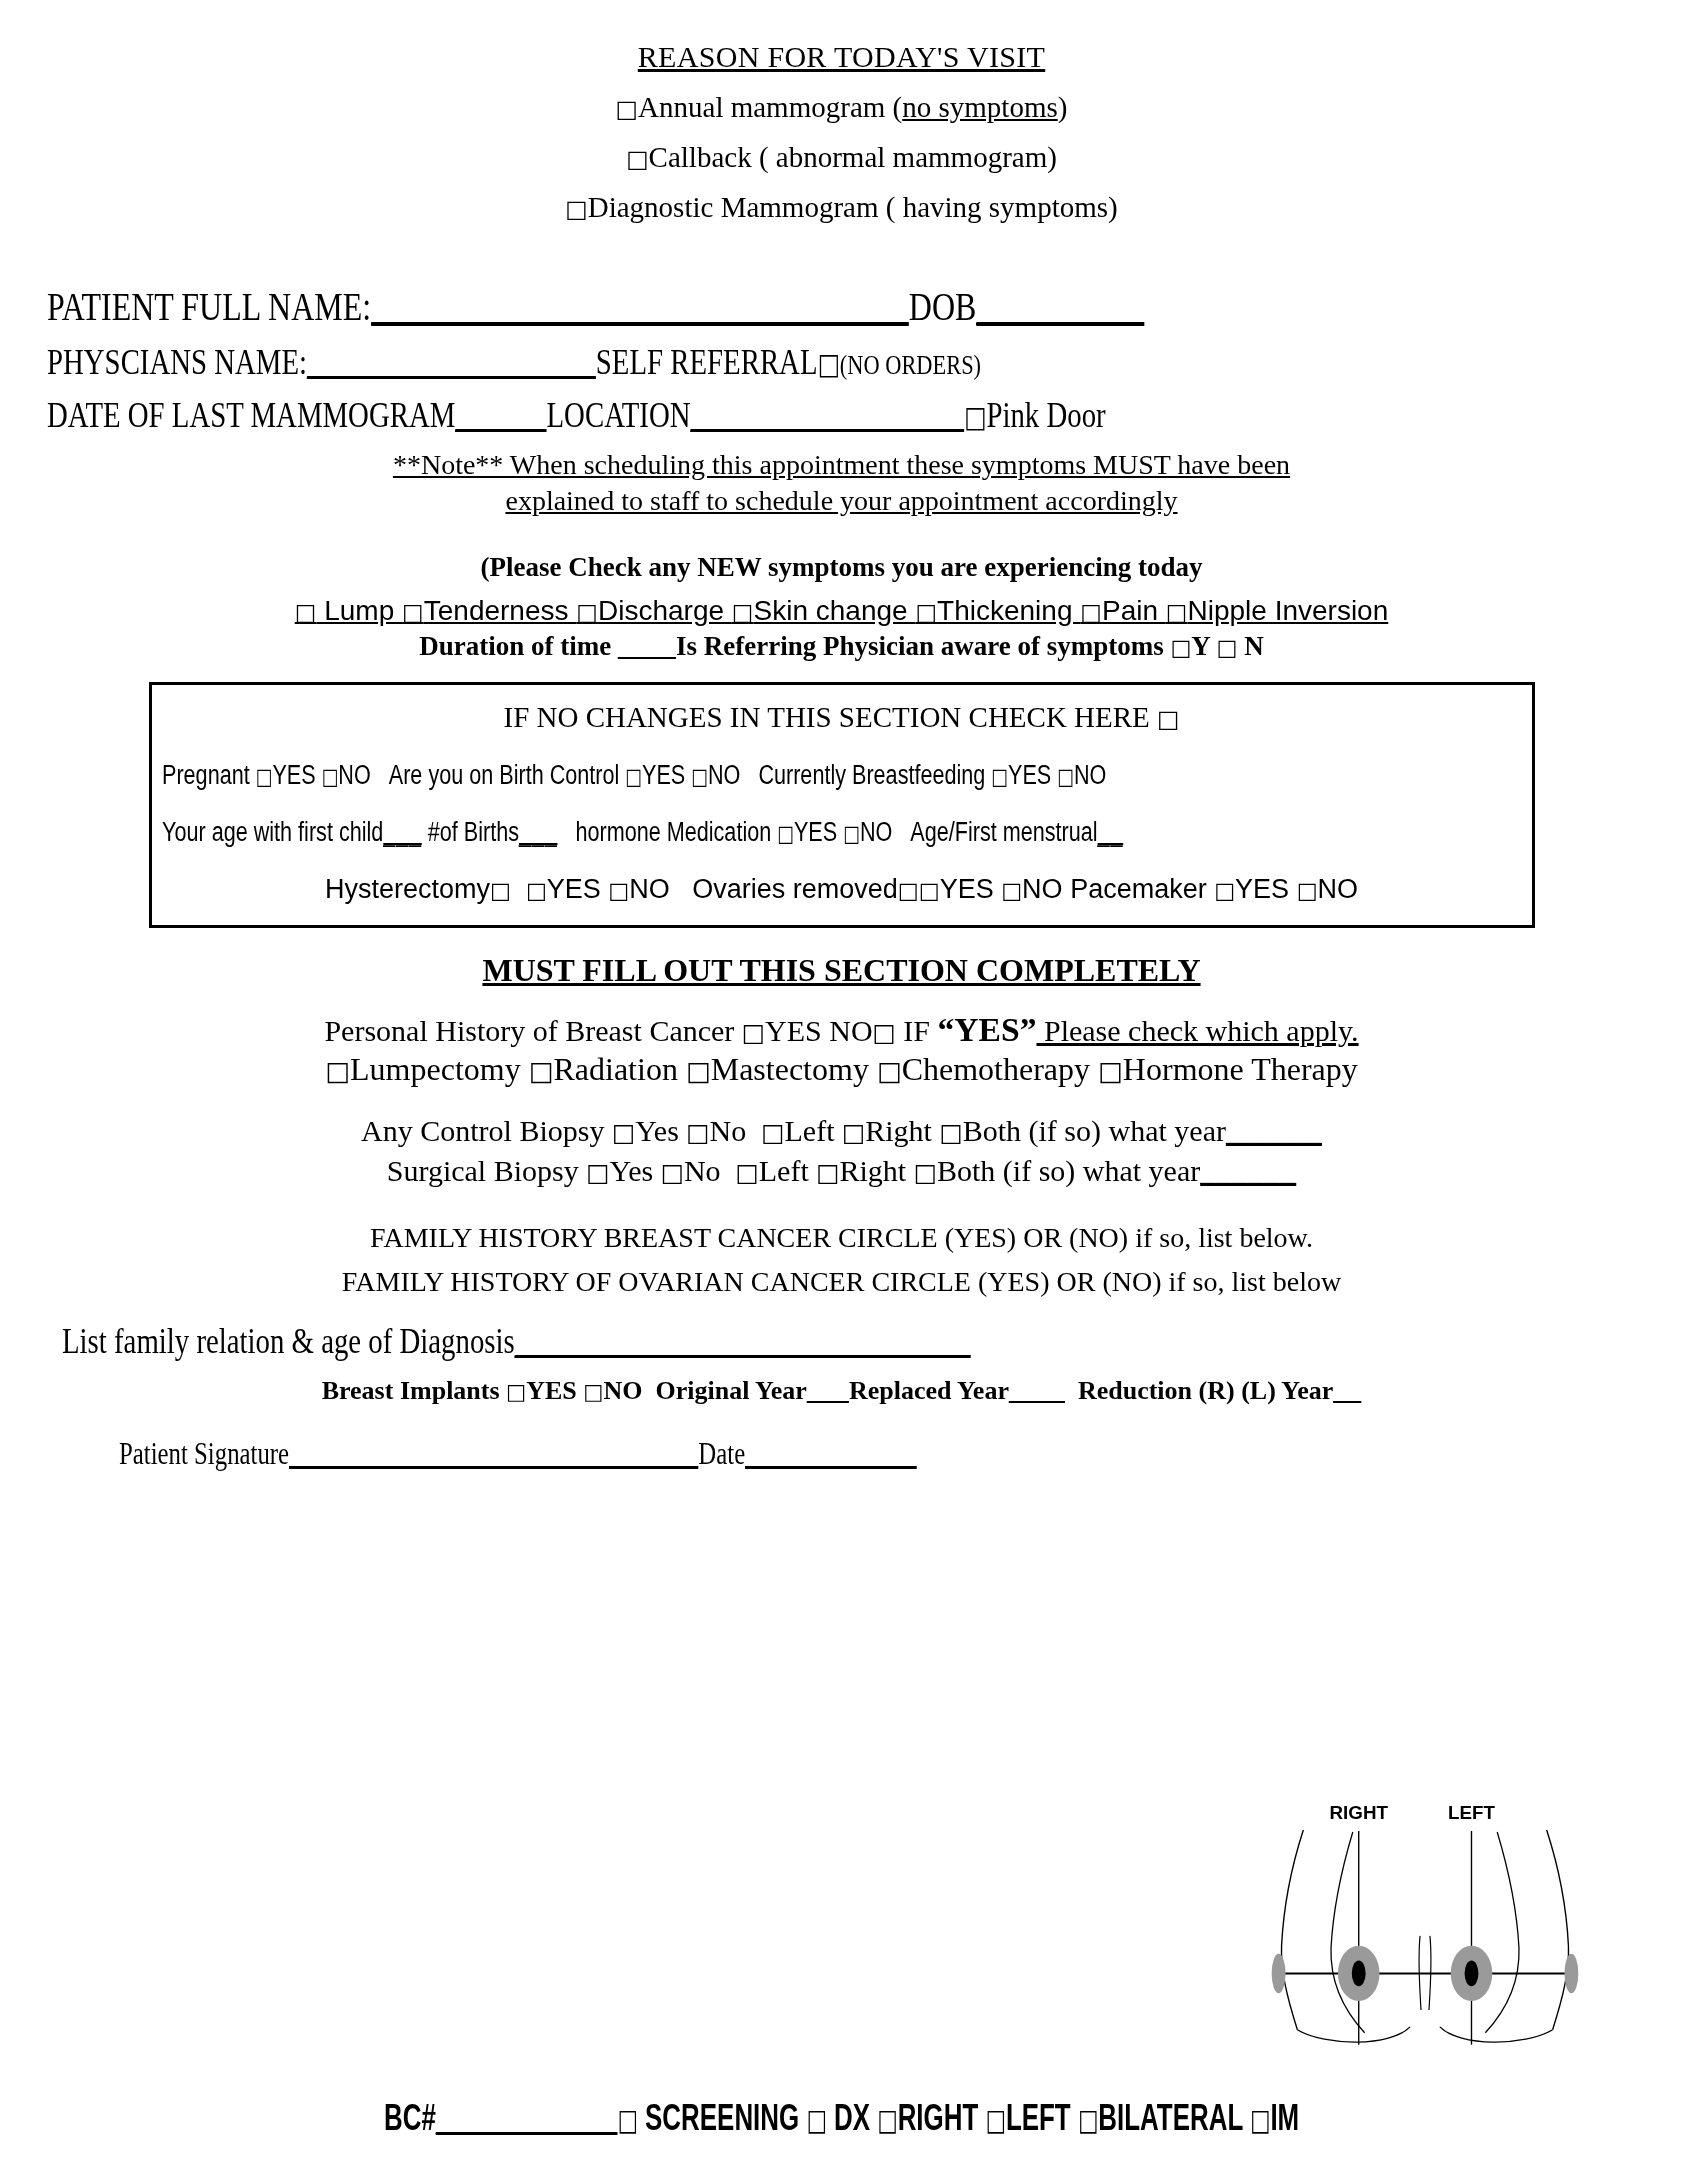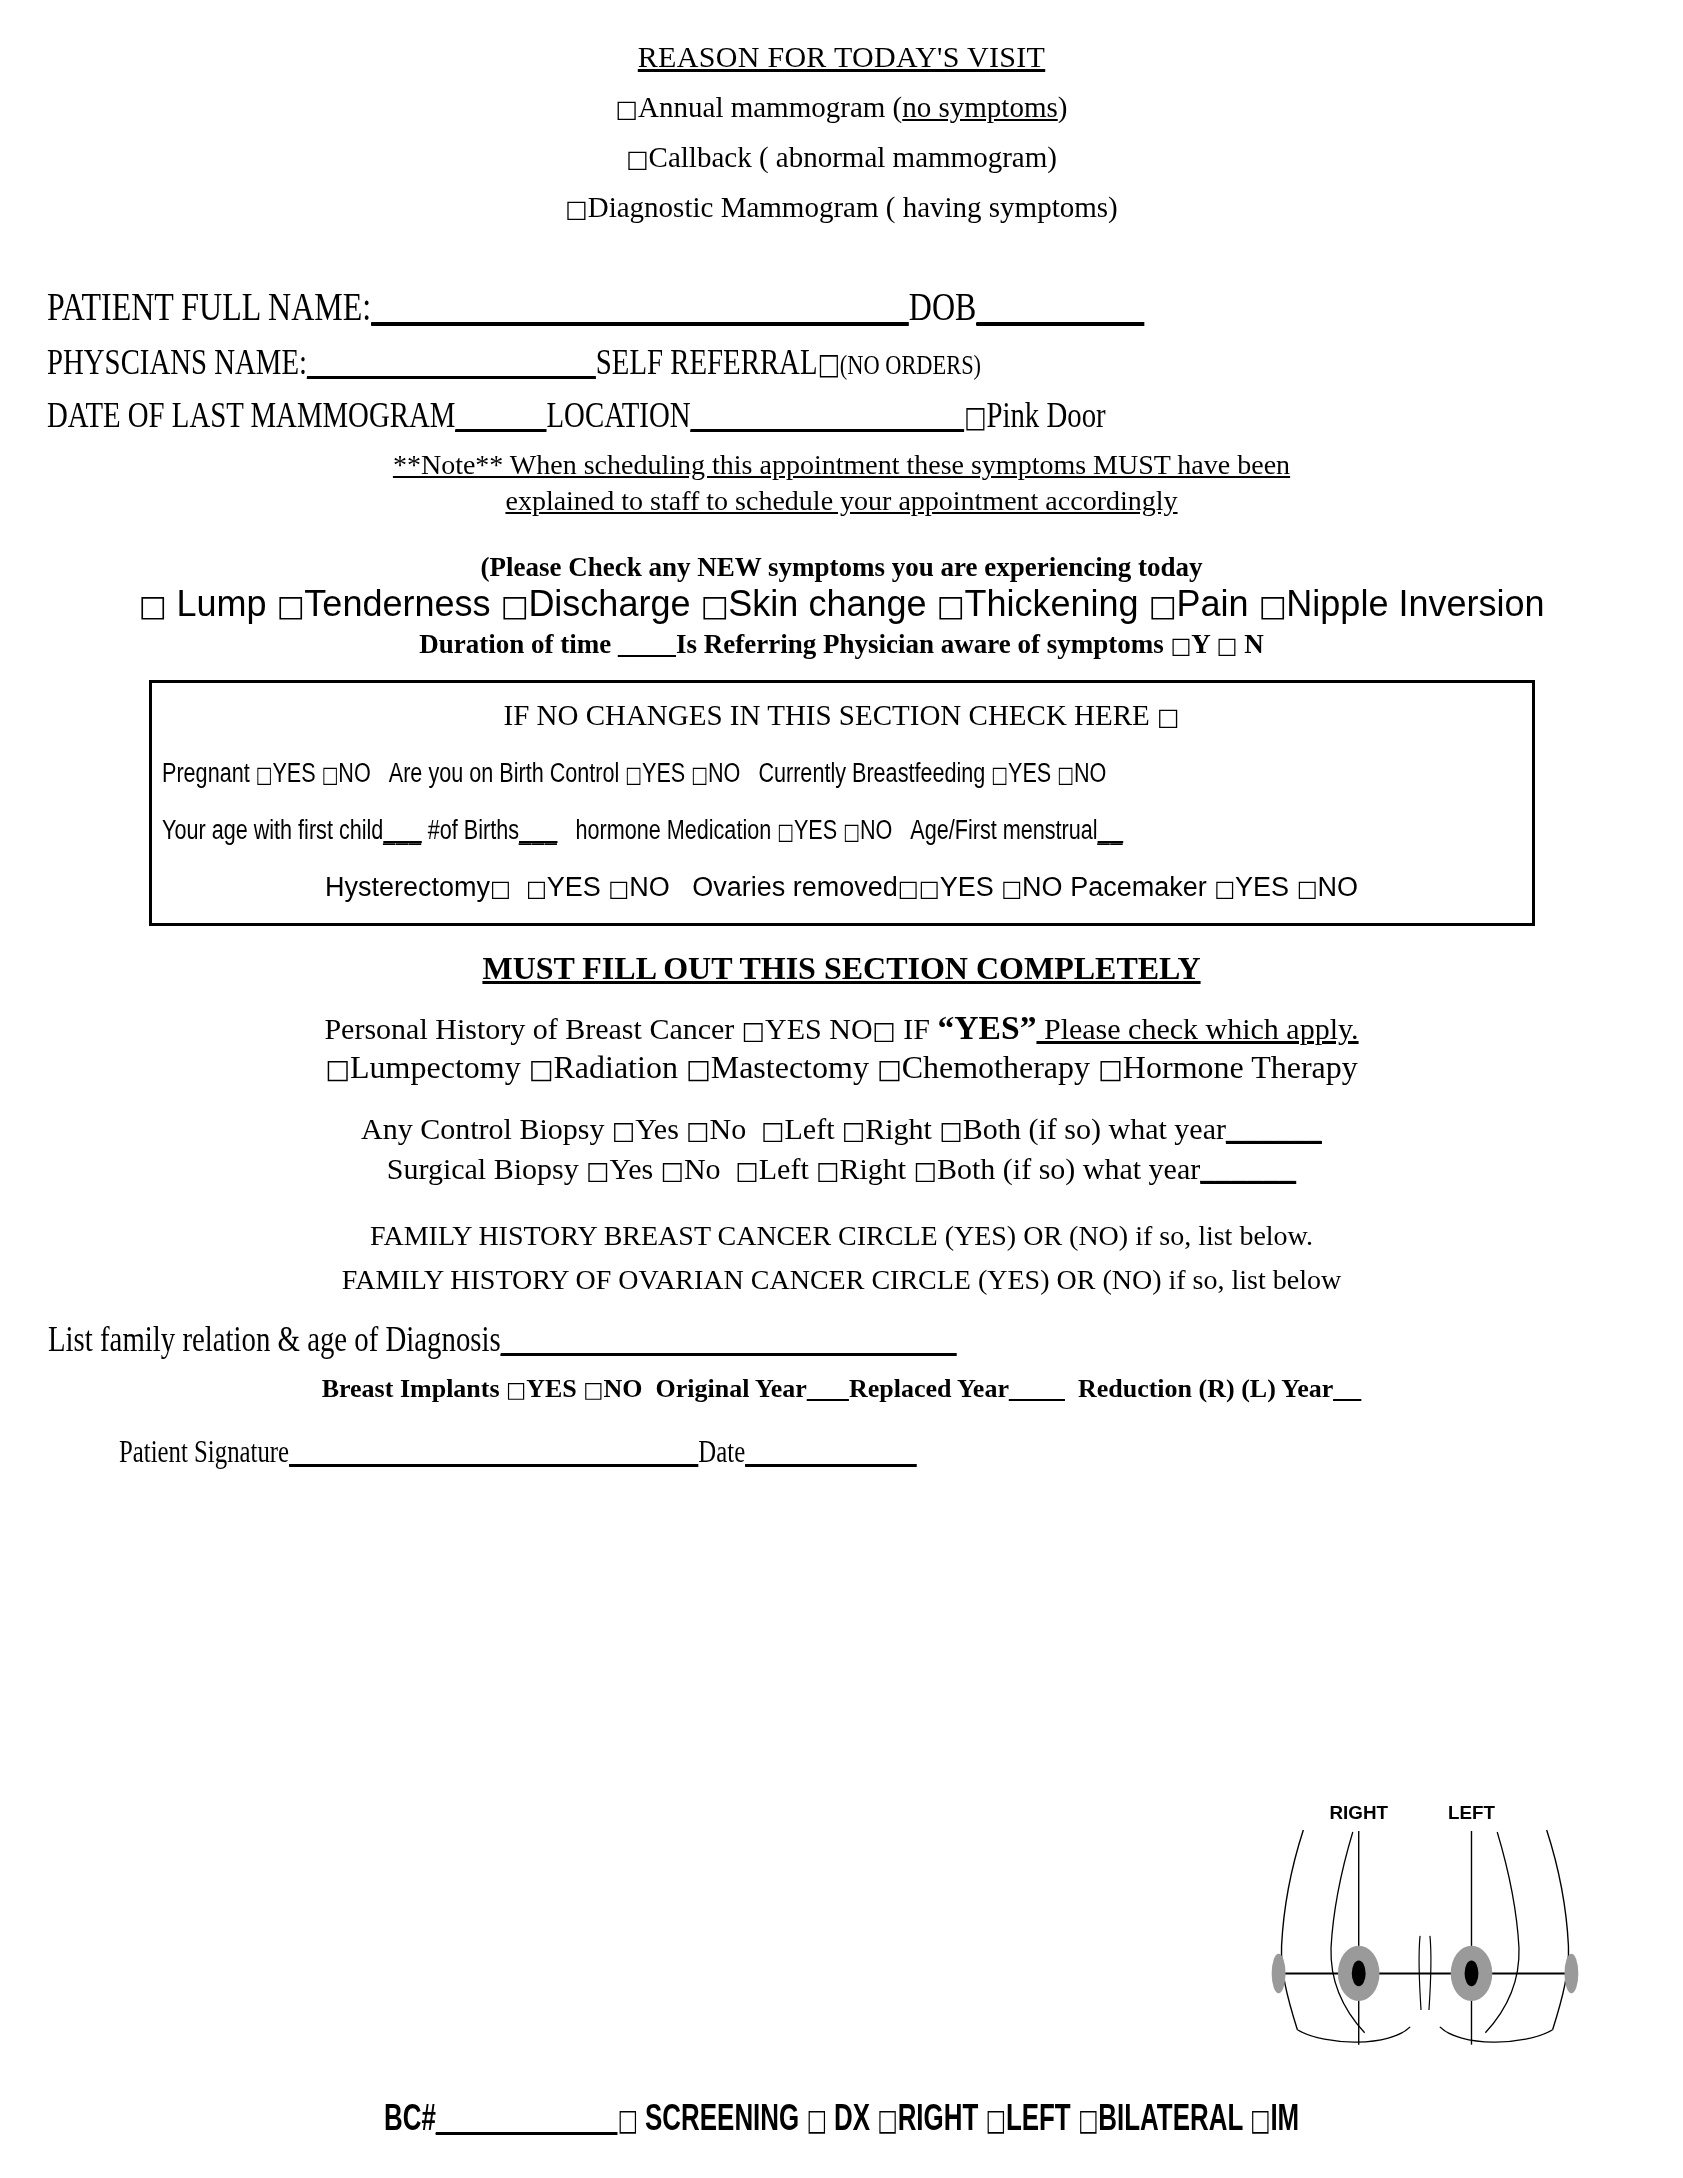--- a/index.html
+++ b/index.html
@@ -39,21 +39,21 @@
   .id-lbl-big  { font-size: 40px; }
   .id-lbl-med  { font-size: 36px; }
   .blank { text-decoration: underline; letter-spacing: 1px; }
   .smallcapsish { font-size: 28px; }
 
   
   #note { font-size: 28px; line-height: 1.30; }
 
   
   #sym-head { margin-top: 32px; font-size: 27px; }
-  #sym-boxes { font-size: 36px; }
+  #sym-boxes { margin-top: 12px; font-size: 28px; text-decoration: underline; }
   #sym-dur  { margin-top: 4px; font-size: 27px; }
 
   
   #hist-box {
     margin: 20px auto 0 auto;
     width: 1386px;
     border: 3px solid #000;
     padding: 16px 6px 20px 6px;
   }
   #hist-title { font-size: 29px; }
@@ -62,21 +62,21 @@
 
   
   #must { margin-top: 24px; font-size: 32px; }
 
   .pers-line  { margin-top: 22px; font-size: 30px; }
   .pers-line2 { margin-top: 2px;  font-size: 32px; }
   .biopsy { margin-top: 26px; font-size: 30px; }
   .biopsy2 { margin-top: 6px; font-size: 30px; }
   .famhist { margin-top: 34px; font-size: 28px; }
   .famhist2 { margin-top: 12px; font-size: 28px; }
-  #listfam { margin-top: 22px; font-size: 36px; padding-left: 48px; white-space: nowrap; }
+  #listfam { margin-top: 22px; font-size: 36px; padding-left: 62px; white-space: nowrap; }
   #implants { margin-top: 14px; font-size: 26px; }
 
   
   #sig { margin-top: 30px; padding-left: 119px; font-size: 31px; white-space: nowrap; }
   #staff { margin-top: -6px; font-size: 31px; padding-left: 327px; white-space: nowrap; }
 
   
   #diagram { position: absolute; left: 1242px; top: 1757px; width: 366px; height: 248px; }
   #diagram svg { display: block; }
   .dg-lbl { font-family: "Liberation Sans", sans-serif; font-size: 19px; font-weight: bold; }

